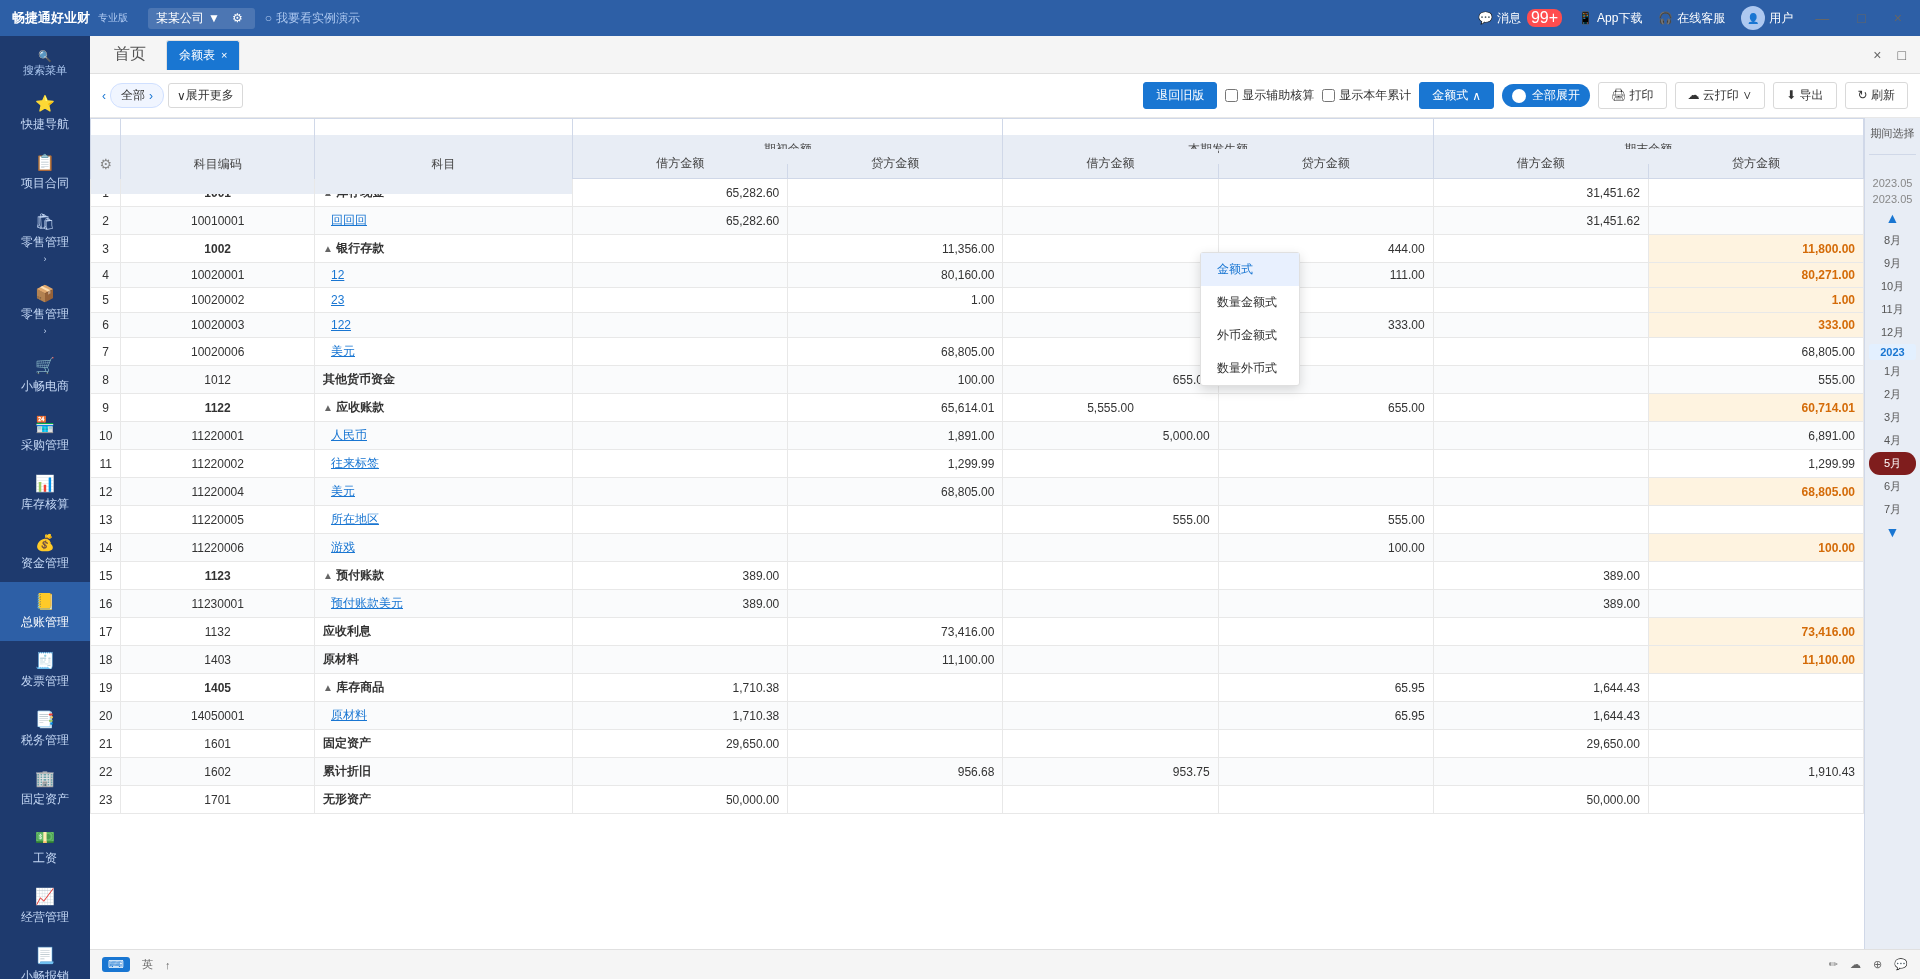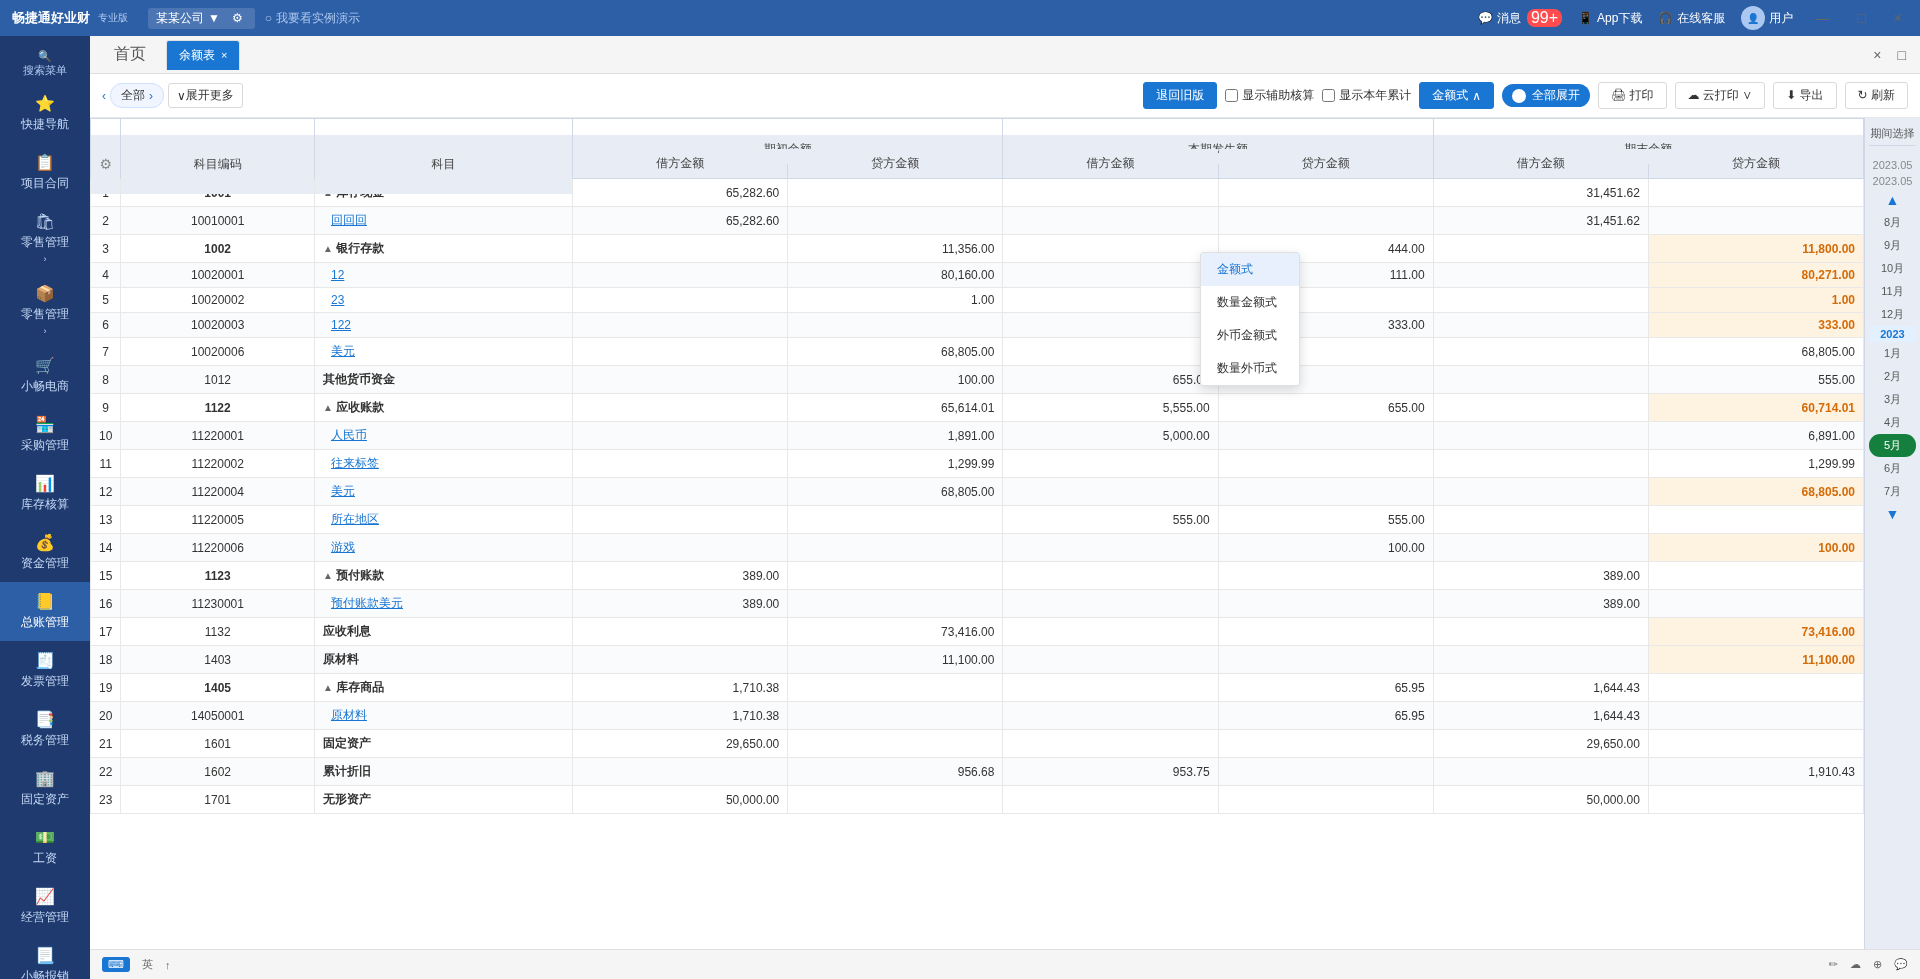--- a/index.html
+++ b/index.html
@@ -67,23 +67,23 @@
 
     
     .dropdown-menu { position: absolute; background: #fff; border: 1px solid #e0e0e0; border-radius: 3px; box-shadow: 0 4px 12px rgba(0,0,0,0.15); z-index: 100; min-width: 100px; top: 134px; left: 1110px; }
     .dropdown-item { padding: 8px 16px; font-size: 12px; cursor: pointer; color: #333; }
     .dropdown-item.active { color: #1976d2; background: #e8f0fe; }
 
     
     .right-panel { width: 56px; background: #e8edf5; border-left: 1px solid #d0d8e8; display: flex; flex-direction: column; padding: 8px 4px; }
     .year-label { font-size: 11px; color: #888; text-align: center; padding: 2px 0; }
     .month-item { font-size: 11px; text-align: center; padding: 4px 2px; cursor: pointer; border-radius: 3px; color: #555; }
-    .month-item.active { background: #15803d; color: #fff; border-radius: 11px; }
+    .month-item.active { background: #7f1d1d; color: #fff; border-radius: 11px; }
     .nav-arrow { text-align: center; padding: 3px 0; cursor: pointer; color: #1976d2; font-size: 14px; }
-    .right-panel-header { font-size: 11px; color: #555; text-align: center; border-bottom: 1px solid #d0d8e8; margin-bottom: 11px; padding-bottom: 4px; }
+    .right-panel-header { font-size: 11px; color: #555; text-align: center; border-bottom: 1px solid #d0d8e8; margin-bottom: 20px; padding-bottom: 13px; }
 
     
     .bottom-bar { height: 30px; background: #f5f5f5; border-top: 1px solid #e0e0e0; display: flex; align-items: center; padding: 0 12px; gap: 12px; font-size: 11px; color: #666; }
     .bottom-bar-right { margin-left: auto; display: flex; gap: 12px; }
 
     
     .th-group { background: #dde4f0; }
   </style>
 </head>
 <body>
@@ -368,21 +368,21 @@
                 <td></td>
                 <td></td>
                 <td style="text-align: right;">555.00</td>
               </tr>
               <tr>
                 <td class="center">9</td>
                 <td class="center" style="font-weight: bold;">1122</td>
                 <td style="padding-left: 8px;"><span style="color:#666;font-size:10px;">▲</span> <b>应收账款</b></td>
                 <td></td>
                 <td style="text-align: right;">65,614.01</td>
-                <td style="text-align: right;">5,555.00</td>
+                <td style="text-align: center;">5,555.00</td>
                 <td style="text-align: right;">655.00</td>
                 <td></td>
                 <td style="text-align: right; background: rgb(254, 243, 224); color: rgb(212, 107, 8); font-weight: bold;">60,714.01</td>
               </tr>
               <tr>
                 <td class="center">10</td>
                 <td class="center">11220001</td>
                 <td style="padding-left: 16px;"><a href="#" style="color:#1976d2;text-decoration:underline;">人民币</a></td>
                 <td></td>
                 <td style="text-align: right;">1,891.00</td>

